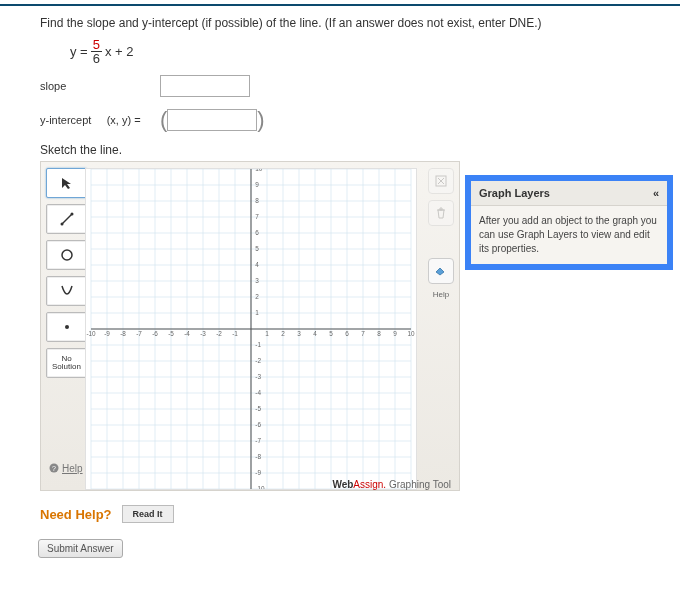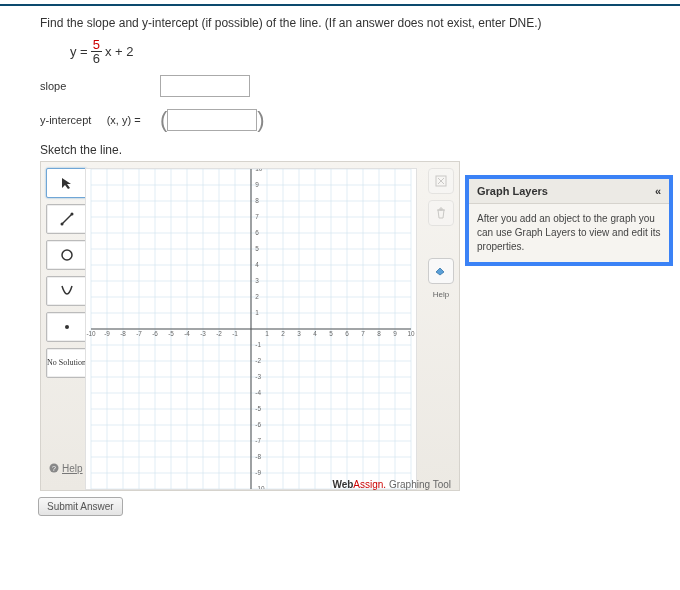--- a/index.html
+++ b/index.html
@@ -65,21 +65,20 @@
   }
   .tbtn {
     width: 41px; height: 30px;
     background: #fff;
     border: 1px solid #bbb;
     border-radius: 2px;
     cursor: pointer;
     display: flex; align-items: center; justify-content: center;
     font-size: 14px;
     box-shadow: inset 0 0 0 1px #eee;
-    font-family: Liberation Serif, serif;
   }
   .tbtn.sel { border-color: #6fa6d6; box-shadow: 0 0 2px #6fa6d6; }
   .tbtn.nosol {
     height: 30px; font-size: 8px; line-height: 1; text-align: center;
   }
   .plot {
     flex: 1;
     background: #fff;
     margin: 6px 6px 0 0;
     border: 1px solid #e0e0e0;
@@ -102,21 +101,21 @@
   }
   .footer-tag {
     position: absolute; bottom: 0; right: 8px; font-size: 10px; color: #666;
   }
   .footer-tag b { color: #c00; font-weight: normal; }
   .footer-tag .wa { color: #333; }
   .layers-panel {
     position: absolute;
     top: 175px; left: 465px;
     width: 208px;
-    border: 4px solid #3b82f6;
+    border: 6px solid #3b82f6;
     background: #f6f4f0;
     font-size: 10px;
   }
   .layers-panel .hdr {
     background: #eceae5;
     padding: 6px 8px;
     font-weight: bold;
     font-size: 11px;
     border-bottom: 1px solid #d6d3cd;
     display: flex; justify-content: space-between; align-items: center;
@@ -335,20 +334,24 @@
           <circle cx="5" cy="5" r="4.5" fill="#888"></circle>
           <text x="5" y="8" text-anchor="middle" font-size="7" fill="#fff">?</text>
         </svg>
       <span style="text-decoration:underline">Help</span>
     </div>
     <div class="footer-tag">
       <span class="wa" style="font-weight:bold">Web</span><b>Assign.</b><span> Graphing Tool</span>
     </div>
   </div>
 
+  <div class="need-help">
+    <span>Need Help?</span>
+    <button class="readit">Read It</button>
+  </div>
 
   <button class="submit">Submit Answer</button>
 </div>
 
 <div class="layers-panel">
   <div class="hdr">
     <span>Graph Layers</span>
     <span style="cursor:pointer">«</span>
   </div>
   <div class="body">After you add an object to the graph you can use Graph Layers to view and edit its properties.</div>

